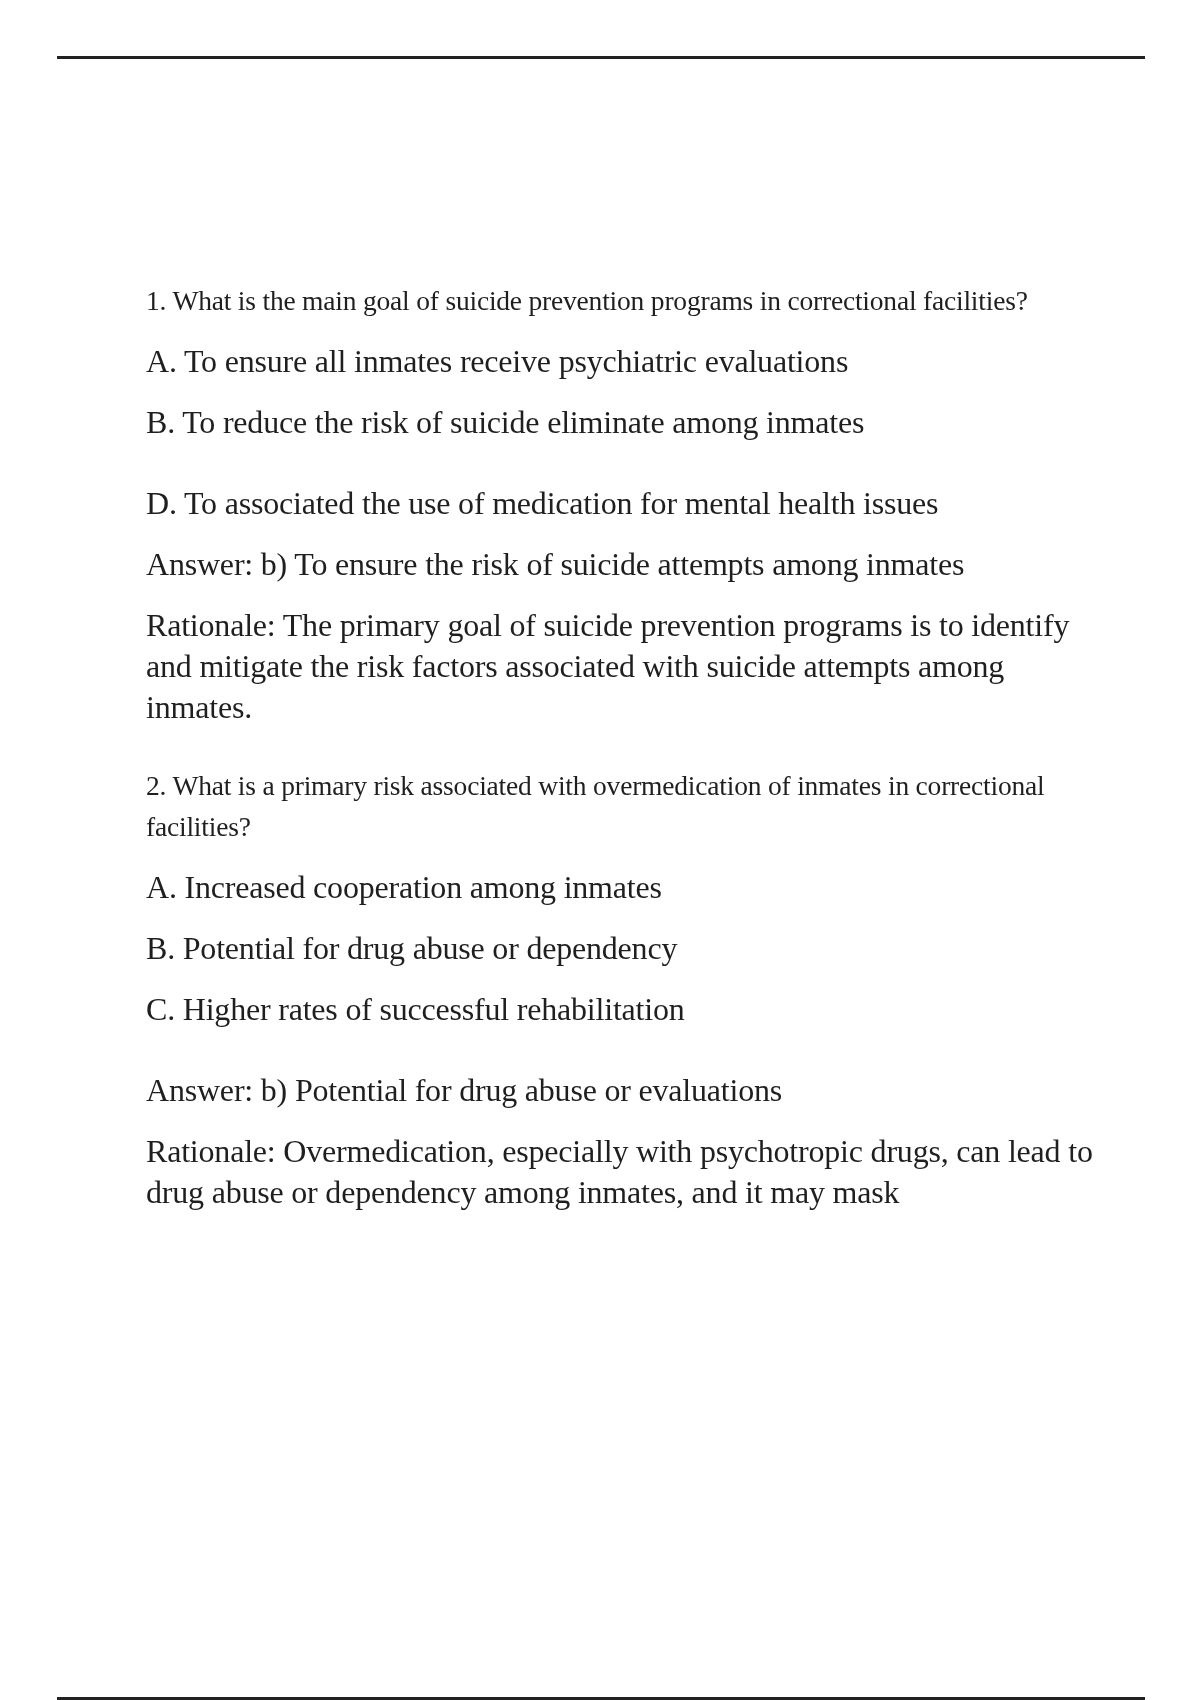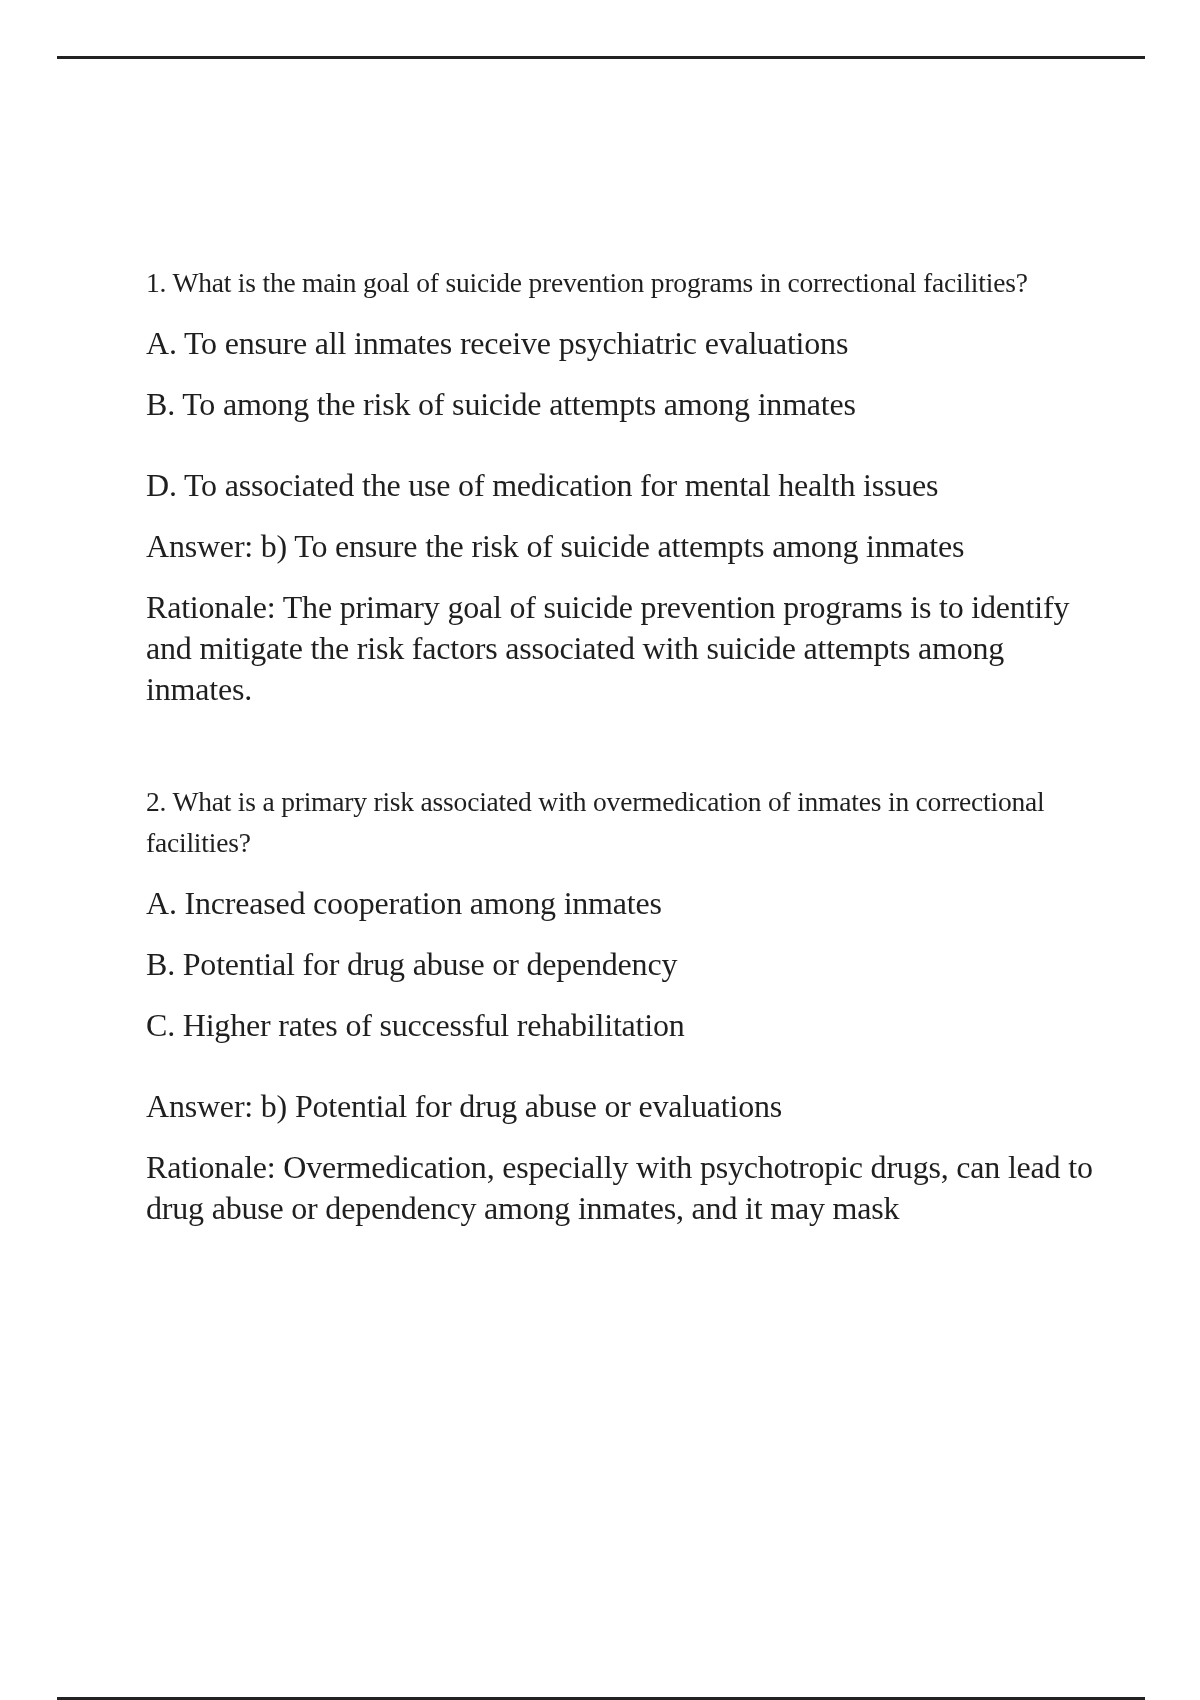--- a/index.html
+++ b/index.html
@@ -1,40 +1,40 @@
 <!DOCTYPE html>
 <html><head>
 <meta charset="utf-8">
 <style>
   html, body { margin:0; padding:0; background:#ffffff; }
   body { width:1200px; height:1700px; position:relative; overflow:hidden;
          font-family:"Liberation Serif", "DejaVu Serif", serif; color:#1f1f1f; }
   .rule { position:absolute; left:57px; width:1088px; height:3px; background:#222; }
   .rule.top { top:56px; }
   .rule.bottom { top:1697px; }
-  .content { position:absolute; left:146px; width:960px; top:262px; }
+  .content { position:absolute; left:146px; width:960px; top:280px; }
   .q { font-size:27.5px; line-height:41px; margin:0; letter-spacing:-0.2px; }
   .p { font-size:32px; line-height:41px; margin:0; letter-spacing:-0.2px; }
   .gap-s { height:20px; }
   .gap-o { height:20px; }
-  .question-block + .question-block { margin-top:71px; }
+  .question-block + .question-block { margin-top:37px; }
 </style>
 </head>
 <body>
 
 <div class="rule top"></div>
 
 <div class="content">
 
   <div class="question-block">
     <p class="q">1. What is the main goal of suicide prevention programs in correctional facilities?</p>
     <div class="gap-s"></div>
     <p class="p">A. To ensure all inmates receive psychiatric evaluations</p>
     <div class="gap-o"></div>
-    <p class="p">B. To among the risk of suicide attempts among inmates</p>
+    <p class="p">B. To reduce the risk of suicide eliminate among inmates</p>
     <div class="gap-o"></div>
     <div class="gap-o"></div>
     <p class="p">D. To associated the use of medication for mental health issues</p>
     <div class="gap-o"></div>
     <p class="p">Answer: b) To ensure the risk of suicide attempts among inmates</p>
     <div class="gap-o"></div>
     <p class="p">Rationale: The primary goal of suicide prevention programs is to identify and mitigate the risk factors associated with suicide attempts among inmates.</p>
   </div>
 
   <div class="question-block">

